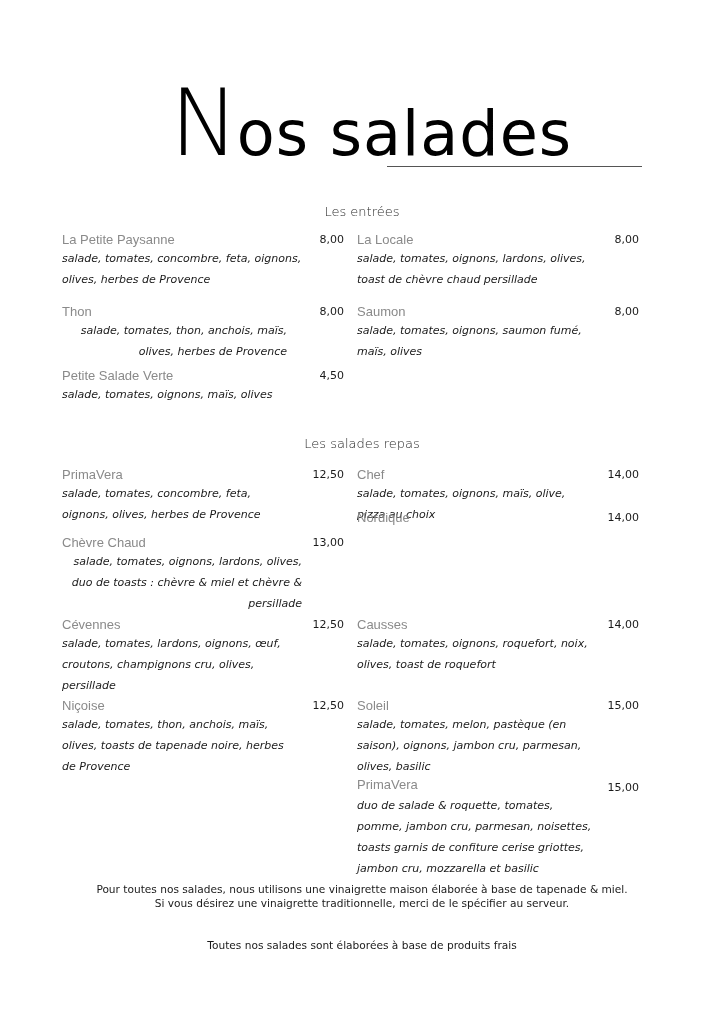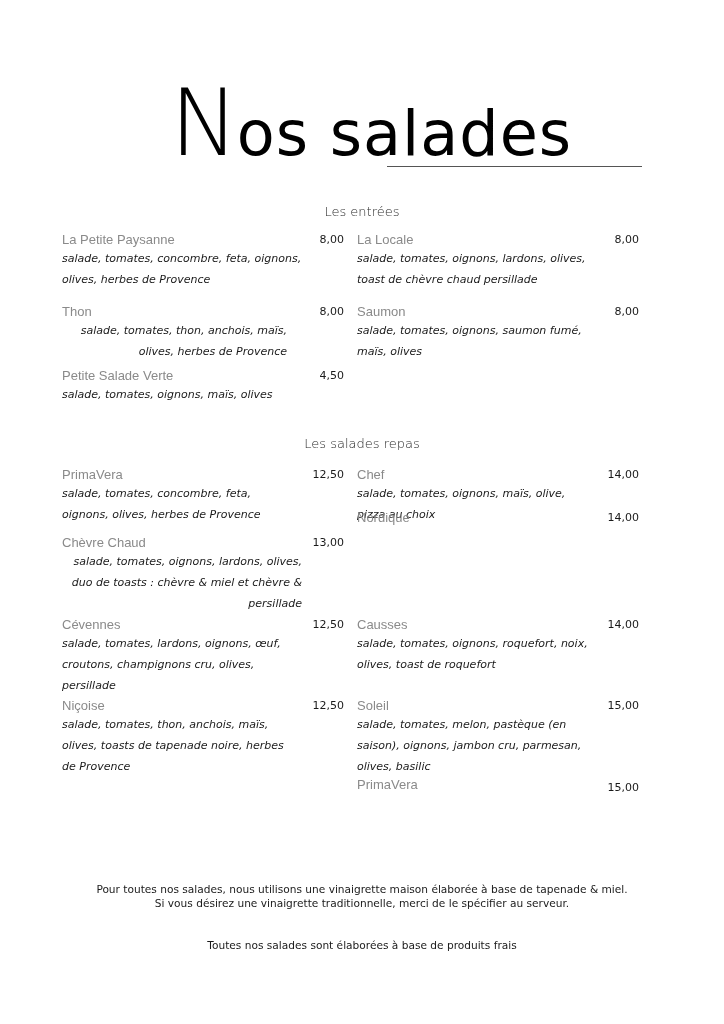--- a/index.html
+++ b/index.html
@@ -122,17 +122,18 @@
 </div>
 <div class="item" style="left:357px; top:698px;">
   <div class="name">Soleil</div>
   <div class="price">15,00</div>
   <div class="desc" style="width:235px;">salade, tomates, melon, pastèque (en saison), oignons, jambon cru, parmesan, olives, basilic</div>
 </div>
 
 <div class="item" style="left:357px; top:777px;">
   <div class="name">PrimaVera</div>
   <div class="price" style="top:3px;">15,00</div>
+  <div class="desc" style="width:240px; margin-top:3px;">duo de salade &amp; roquette, tomates, pomme, jambon cru, parmesan, noisettes, toasts garnis de confiture cerise griottes, jambon cru, mozzarella et basilic</div>
 </div>
 
 <div class="note" style="top:882px;">Pour toutes nos salades, nous utilisons une vinaigrette maison élaborée à base de tapenade &amp; miel.</div>
 <div class="note" style="top:896px;">Si vous désirez une vinaigrette traditionnelle, merci de le spécifier au serveur.</div>
 <div class="note" style="top:938px;">Toutes nos salades sont élaborées à base de produits frais</div>
 
 </body></html>

